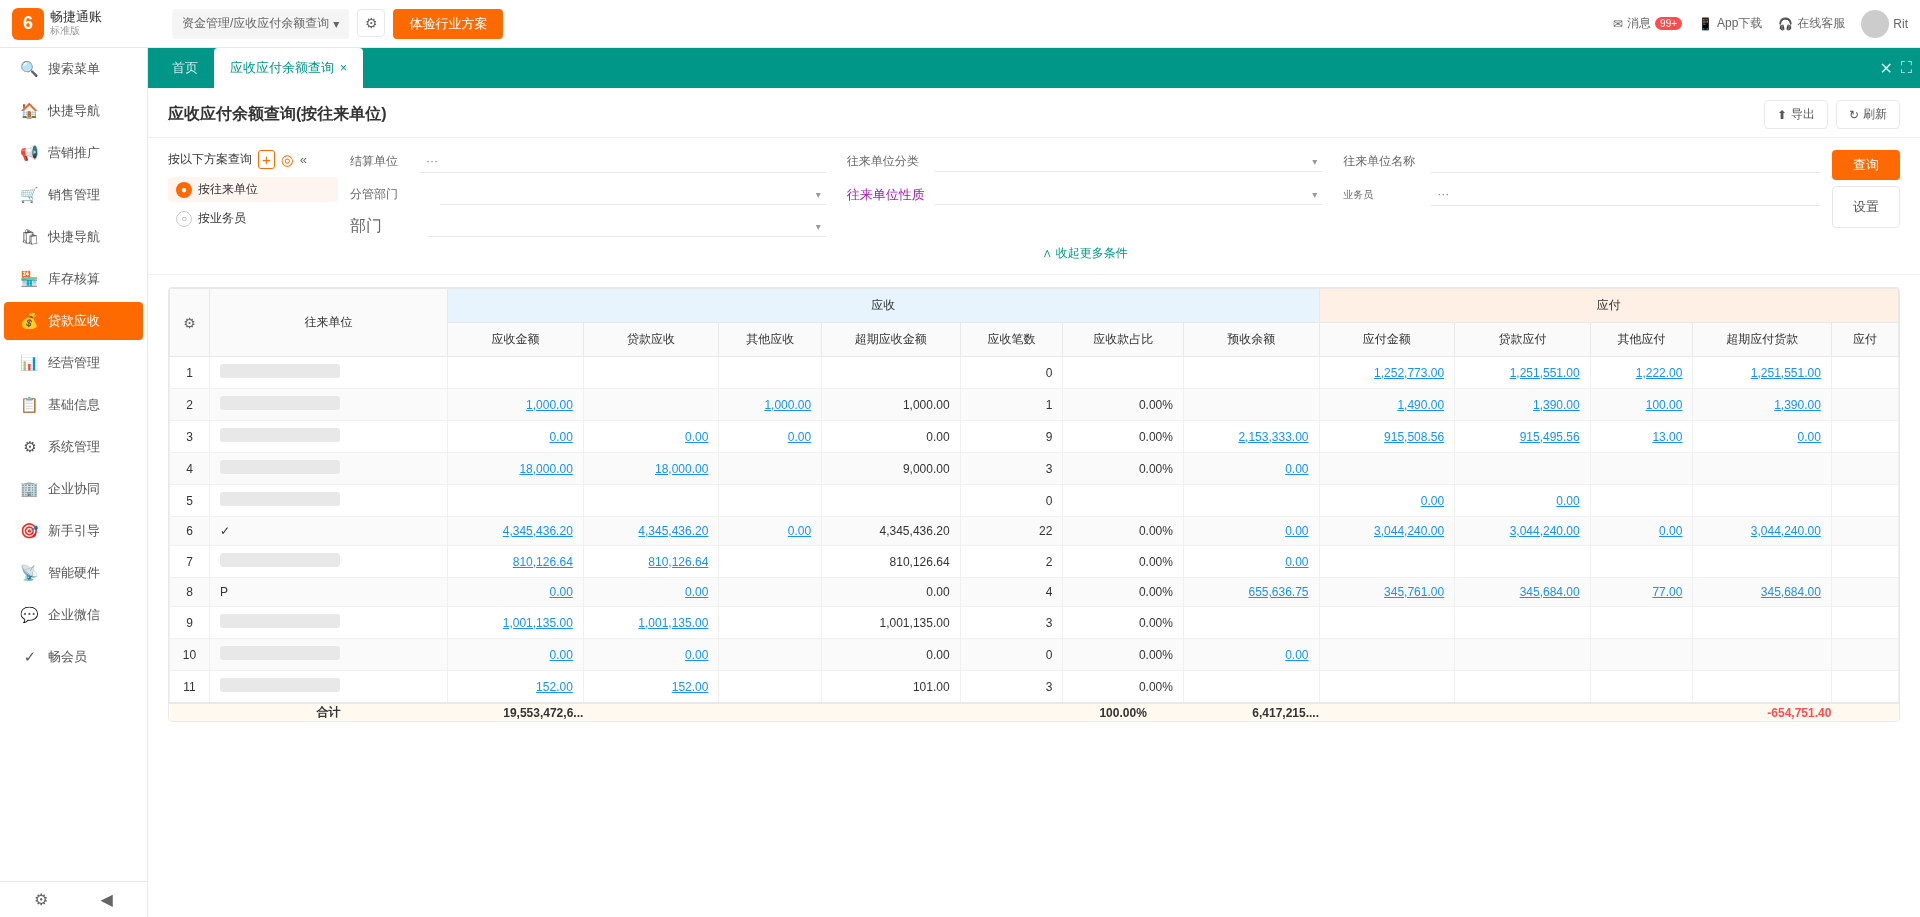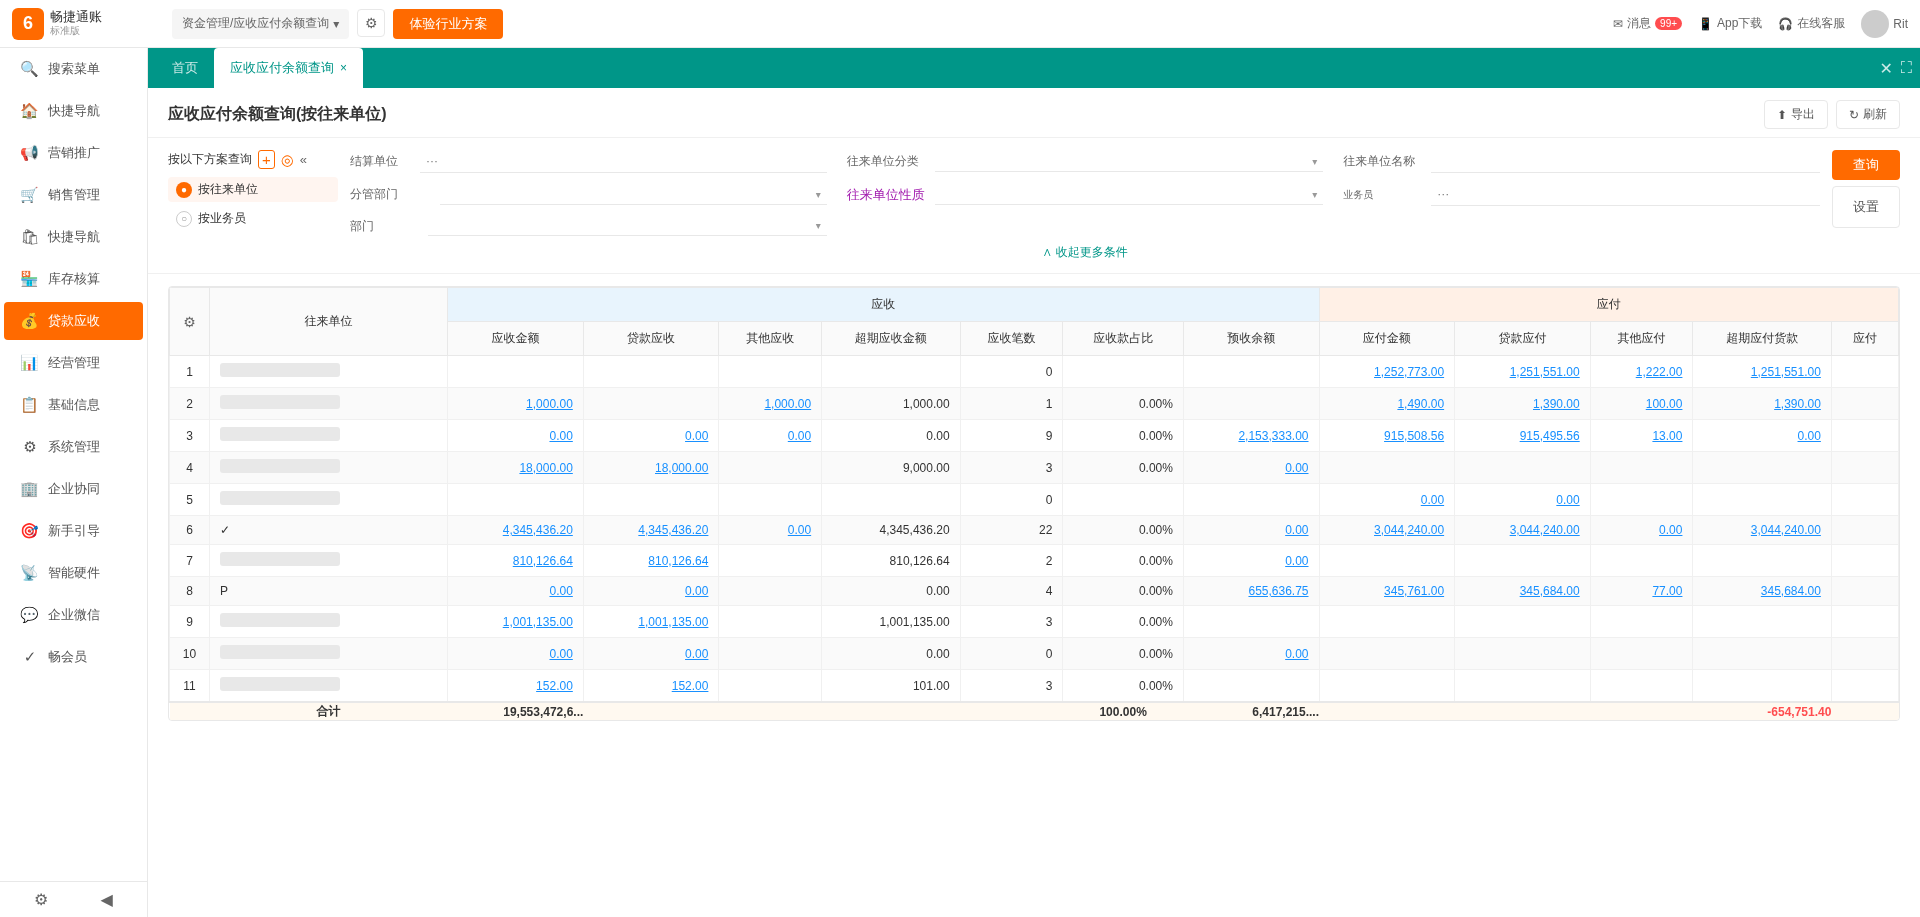--- a/index.html
+++ b/index.html
@@ -473,21 +473,21 @@
               </div>
             </div>
             <div style="display:flex;align-items:center;gap:8px;">
               <span style="font-size:10px;color:#666;width:80px;flex-shrink:0;">业务员</span>
               <div style="flex:1;border-bottom:1px solid #e8e8e8;padding:4px 6px;display:flex;justify-content:flex-end;">
                 <input type="text" style="border: none; outline: none; font-size: 12px; background: transparent; width: 100%;" placeholder="···">
               </div>
             </div>
 
             <div style="display:flex;align-items:center;gap:8px;">
-              <span style="font-size:12px;color:#666;width:70px;flex-shrink:0;">部门</span>
+              <span style="font-size:16px;color:#666;width:70px;flex-shrink:0;">部门</span>
               <div style="flex:1;border-bottom:1px solid #e8e8e8;padding:4px 6px;display:flex;justify-content:space-between;cursor:pointer;">
                 <span style="font-size:12px;color:#ccc;"></span>
                 <span style="font-size:10px;color:#999;">▾</span>
               </div>
             </div>
           </div>
 
           <div style="text-align:center;margin-top:8px;">
             <span style="color:#009688;font-size:12px;cursor:pointer;">
               ∧ <span>收起更多条件</span>

